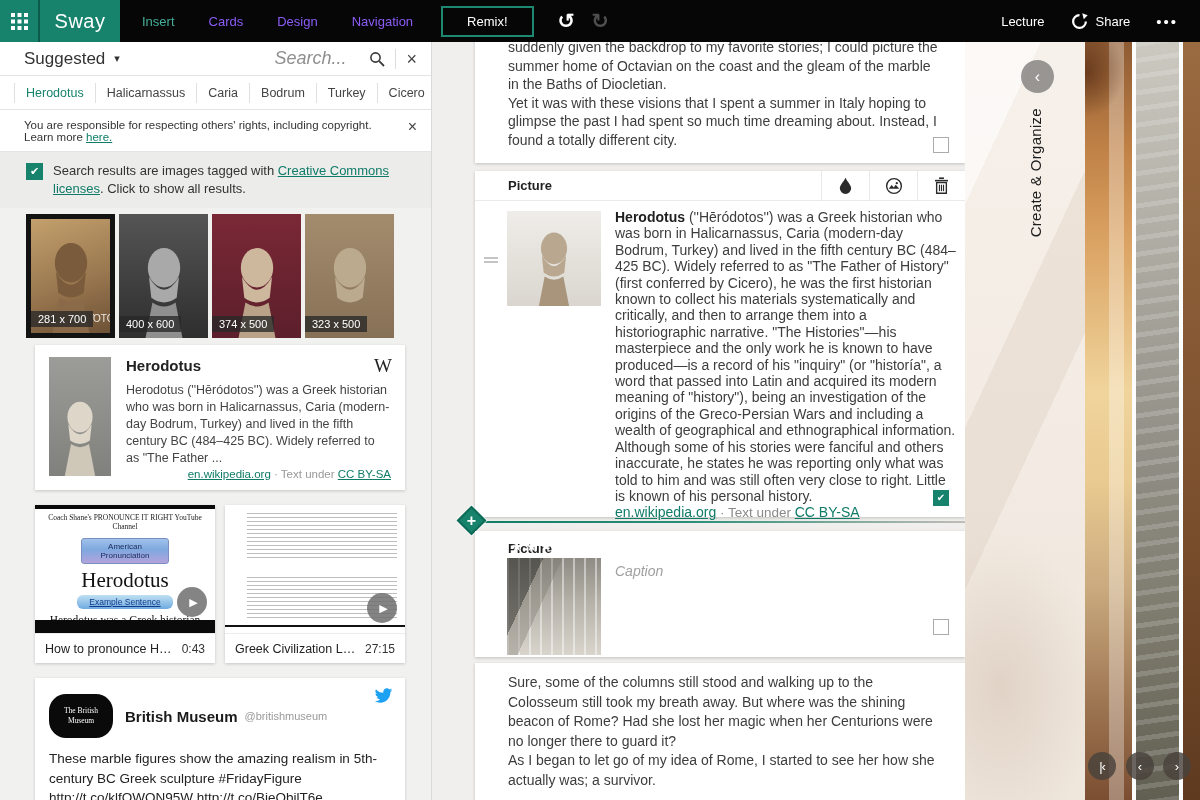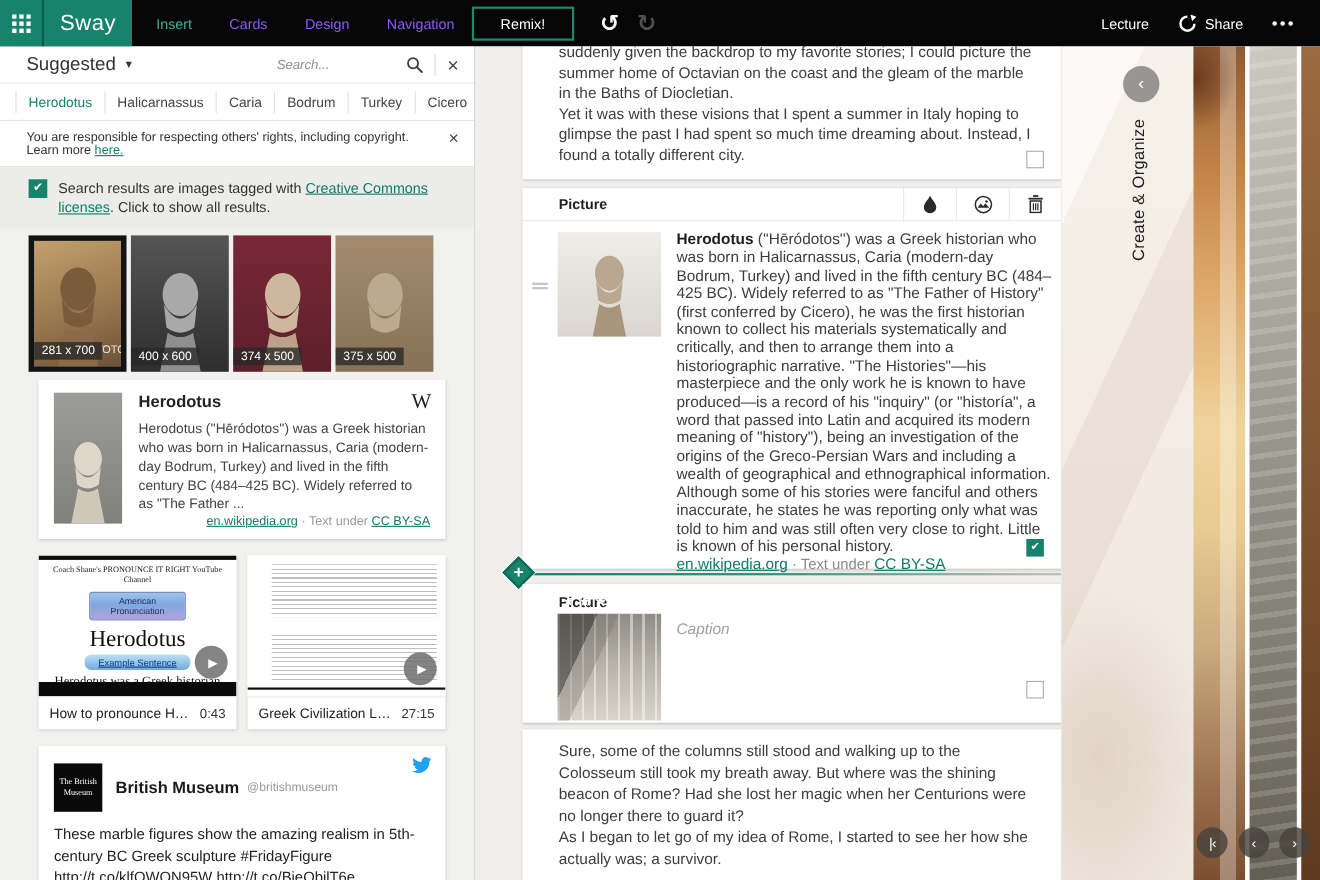--- a/index.html
+++ b/index.html
@@ -7,36 +7,36 @@
   body { font-family:"Liberation Sans","DejaVu Sans",sans-serif; background:#F0EFED; position:relative; color:#3D3D3D; }
   .serif { font-family:"Liberation Serif","DejaVu Serif",serif; }
 
   
   .topbar { position:absolute; left:0; top:0; width:1200px; height:42px; background:#060606; display:flex; align-items:center; z-index:50; }
   .waffle-block { width:40px; height:42px; background:#17836D; display:flex; align-items:center; justify-content:center; border-right:2px solid #0B5A4A; cursor:pointer; }
   .logo-block { width:80px; height:42px; background:#17836D; display:flex; align-items:center; justify-content:center; color:#fff; font-size:20px; font-weight:400; letter-spacing:.5px; }
   .menu { display:flex; align-items:center; margin-left:22px; gap:34px; }
   .menu-item { color:#8b5cf6; font-size:13px; cursor:pointer; }
   .menu-item.active { color:#45B099; }
-  .remix-btn { margin-left:16px; border:2px solid #1D8872; color:#fff; font-size:13px; padding:6px 24px; cursor:pointer; background:transparent; }
+  .remix-btn { margin-left:28px; border:2px solid #1D8872; color:#fff; font-size:13px; padding:6px 24px; cursor:pointer; background:transparent; }
   .undo { color:#fff; font-size:21px; font-weight:bold; margin-left:24px; cursor:pointer; }
   .redo { color:#4F4F4F; font-size:21px; font-weight:bold; margin-left:16px; cursor:pointer; }
   .topbar-spacer { flex:1; }
   .tb-right { display:flex; align-items:center; gap:26px; margin-right:22px; }
   .tb-text { color:#fff; font-size:13px; cursor:pointer; }
   .share-wrap { display:flex; align-items:center; gap:8px; cursor:pointer; }
   .more-dots { color:#fff; font-size:15px; letter-spacing:2px; cursor:pointer; }
 
   
   .left-panel { position:absolute; left:0; top:42px; width:432px; height:758px; background:#F1F1F0; border-right:1px solid #D9D9D9; overflow:hidden; }
   .lp-header { height:34px; background:#fff; border-bottom:1px solid #E4E4E4; display:flex; align-items:center; padding-left:24px; }
   .lp-title { font-size:17px; color:#333; cursor:pointer; }
   .caret { font-size:11px; color:#333; margin-left:9px; cursor:pointer; }
   .lp-search { margin-left:auto; display:flex; align-items:center; }
-  .lp-search input { border:0; outline:0; width:118px; font-size:12px; color:#333; background:transparent; font-family:inherit; }
+  .lp-search input { border:0; outline:0; width:118px; font-size:18px; color:#333; background:transparent; font-family:inherit;text-align:center; }
   .lp-search input::placeholder { font-style:italic; color:#8F8F8F; }
   .search-divider { width:1px; height:20px; background:#DDD; margin:0 10px; }
   .icon-btn { cursor:pointer; display:flex; align-items:center; justify-content:center; }
   .close-x { font-size:18px; color:#444; margin:0 14px 0 0; line-height:1; }
   .tag-row { height:34px; background:#fff; border-bottom:1px solid #E4E4E4; display:flex; align-items:center; padding-left:14px; }
   .tag { font-size:12.5px; color:#444; padding:3px 11px; border-left:1px solid #E0E0E0; cursor:pointer; white-space:nowrap; }
   .tag.active { color:#16836D; }
   .notice-row { position:relative; background:#fff; border-bottom:1px solid #E4E4E4; padding:9px 44px 8px 24px; font-size:11.5px; color:#333; }
   .notice-row .nx { position:absolute; right:14px; top:8px; font-size:16px; color:#444; cursor:pointer; }
   a.tlink { color:#0F7B68; text-decoration:underline; cursor:pointer; }
@@ -88,21 +88,21 @@
   .v2-b { top:72px; left:22px; right:8px; height:42px; }
   .v2-bot { position:absolute; bottom:6px; left:0; right:0; height:2px; background:#111; }
   .vtitle-row { height:30px; border-top:1px solid #ECECEC; display:flex; align-items:center; padding:0 10px; gap:8px; }
   .vtitle { flex:1; font-size:12.5px; color:#222; white-space:nowrap; overflow:hidden; text-overflow:ellipsis; }
   .vdur { font-size:12px; color:#333; }
 
   
   .tweet-card { position:relative; margin-top:15px; padding:12px 14px; height:150px; cursor:pointer; }
   .tweet-bird { position:absolute; top:10px; right:12px; }
   .tweet-head { display:flex; align-items:center; margin-top:4px; }
-  .bm-logo { width:44px; height:44px; background:#0A0A0A; color:#fff; font-size:7.5px; text-align:center; display:flex; align-items:center; justify-content:center; line-height:1.3; padding:4px; margin-right:12px; flex:none; }
+  .bm-logo { width:64px; height:44px; background:#0A0A0A; color:#fff; font-size:7.5px; text-align:center; display:flex; align-items:center; justify-content:center; line-height:1.3; padding:4px; margin-right:12px; flex:none;border-radius:17px; }
   .tweet-name { font-size:15px; font-weight:bold; color:#1A1A1A; }
   .tweet-handle { font-size:11px; color:#9A9A9A; margin-left:7px; }
   .tweet-text { font-size:13.5px; color:#222; line-height:1.45; margin-top:11px; }
 
   
   .storyline { position:absolute; left:433px; top:42px; width:532px; height:758px; background:#F0EFED; overflow:hidden; }
   .story-card { position:absolute; left:42px; width:490px; background:#fff; box-shadow:0 1px 3px rgba(0,0,0,.2); }
   .card-label { font-size:13px; font-weight:bold; color:#1F1F1F; }
   .card-check { position:absolute; width:16px; height:16px; cursor:pointer; }
   .card-check.unchecked { background:#fff; border:1px solid #ABABAB; }
@@ -281,21 +281,21 @@
         <path class="b-chest" d="M13 90 L20 54 Q30 61 40 54 L47 90 Z"></path>
       </svg>
       <span class="size-label">374 x 500</span>
     </div>
     <div class="img-thumb t4">
       <svg class="bust" viewBox="0 0 60 90">
         <ellipse class="b-head" cx="30" cy="24" rx="14" ry="17"></ellipse>
         <path class="b-beard" d="M17 32 Q30 54 43 32 L41 50 Q30 58 19 50 Z"></path>
         <path class="b-chest" d="M13 90 L20 54 Qh30 61 40 54 L47 90 Z"></path>
       </svg>
-      <span class="size-label">375 x 500</span>
+      <span class="size-label">323 x 500</span>
     </div>
   </div>
 
   <div class="side-card wiki-card">
     <div class="wiki-thumb">
       <svg viewBox="0 0 60 90">
         <ellipse class="b-head" cx="30" cy="24" rx="14" ry="17"></ellipse>
         <path class="b-beard" d="M17 32 Q30 54 43 32 L41 50 Q30 58 19 50 Z"></path>
         <path class="b-chest" d="M13 90 L20 54 Q30 61 40 54 L47 90 Z"></path>
       </svg>

